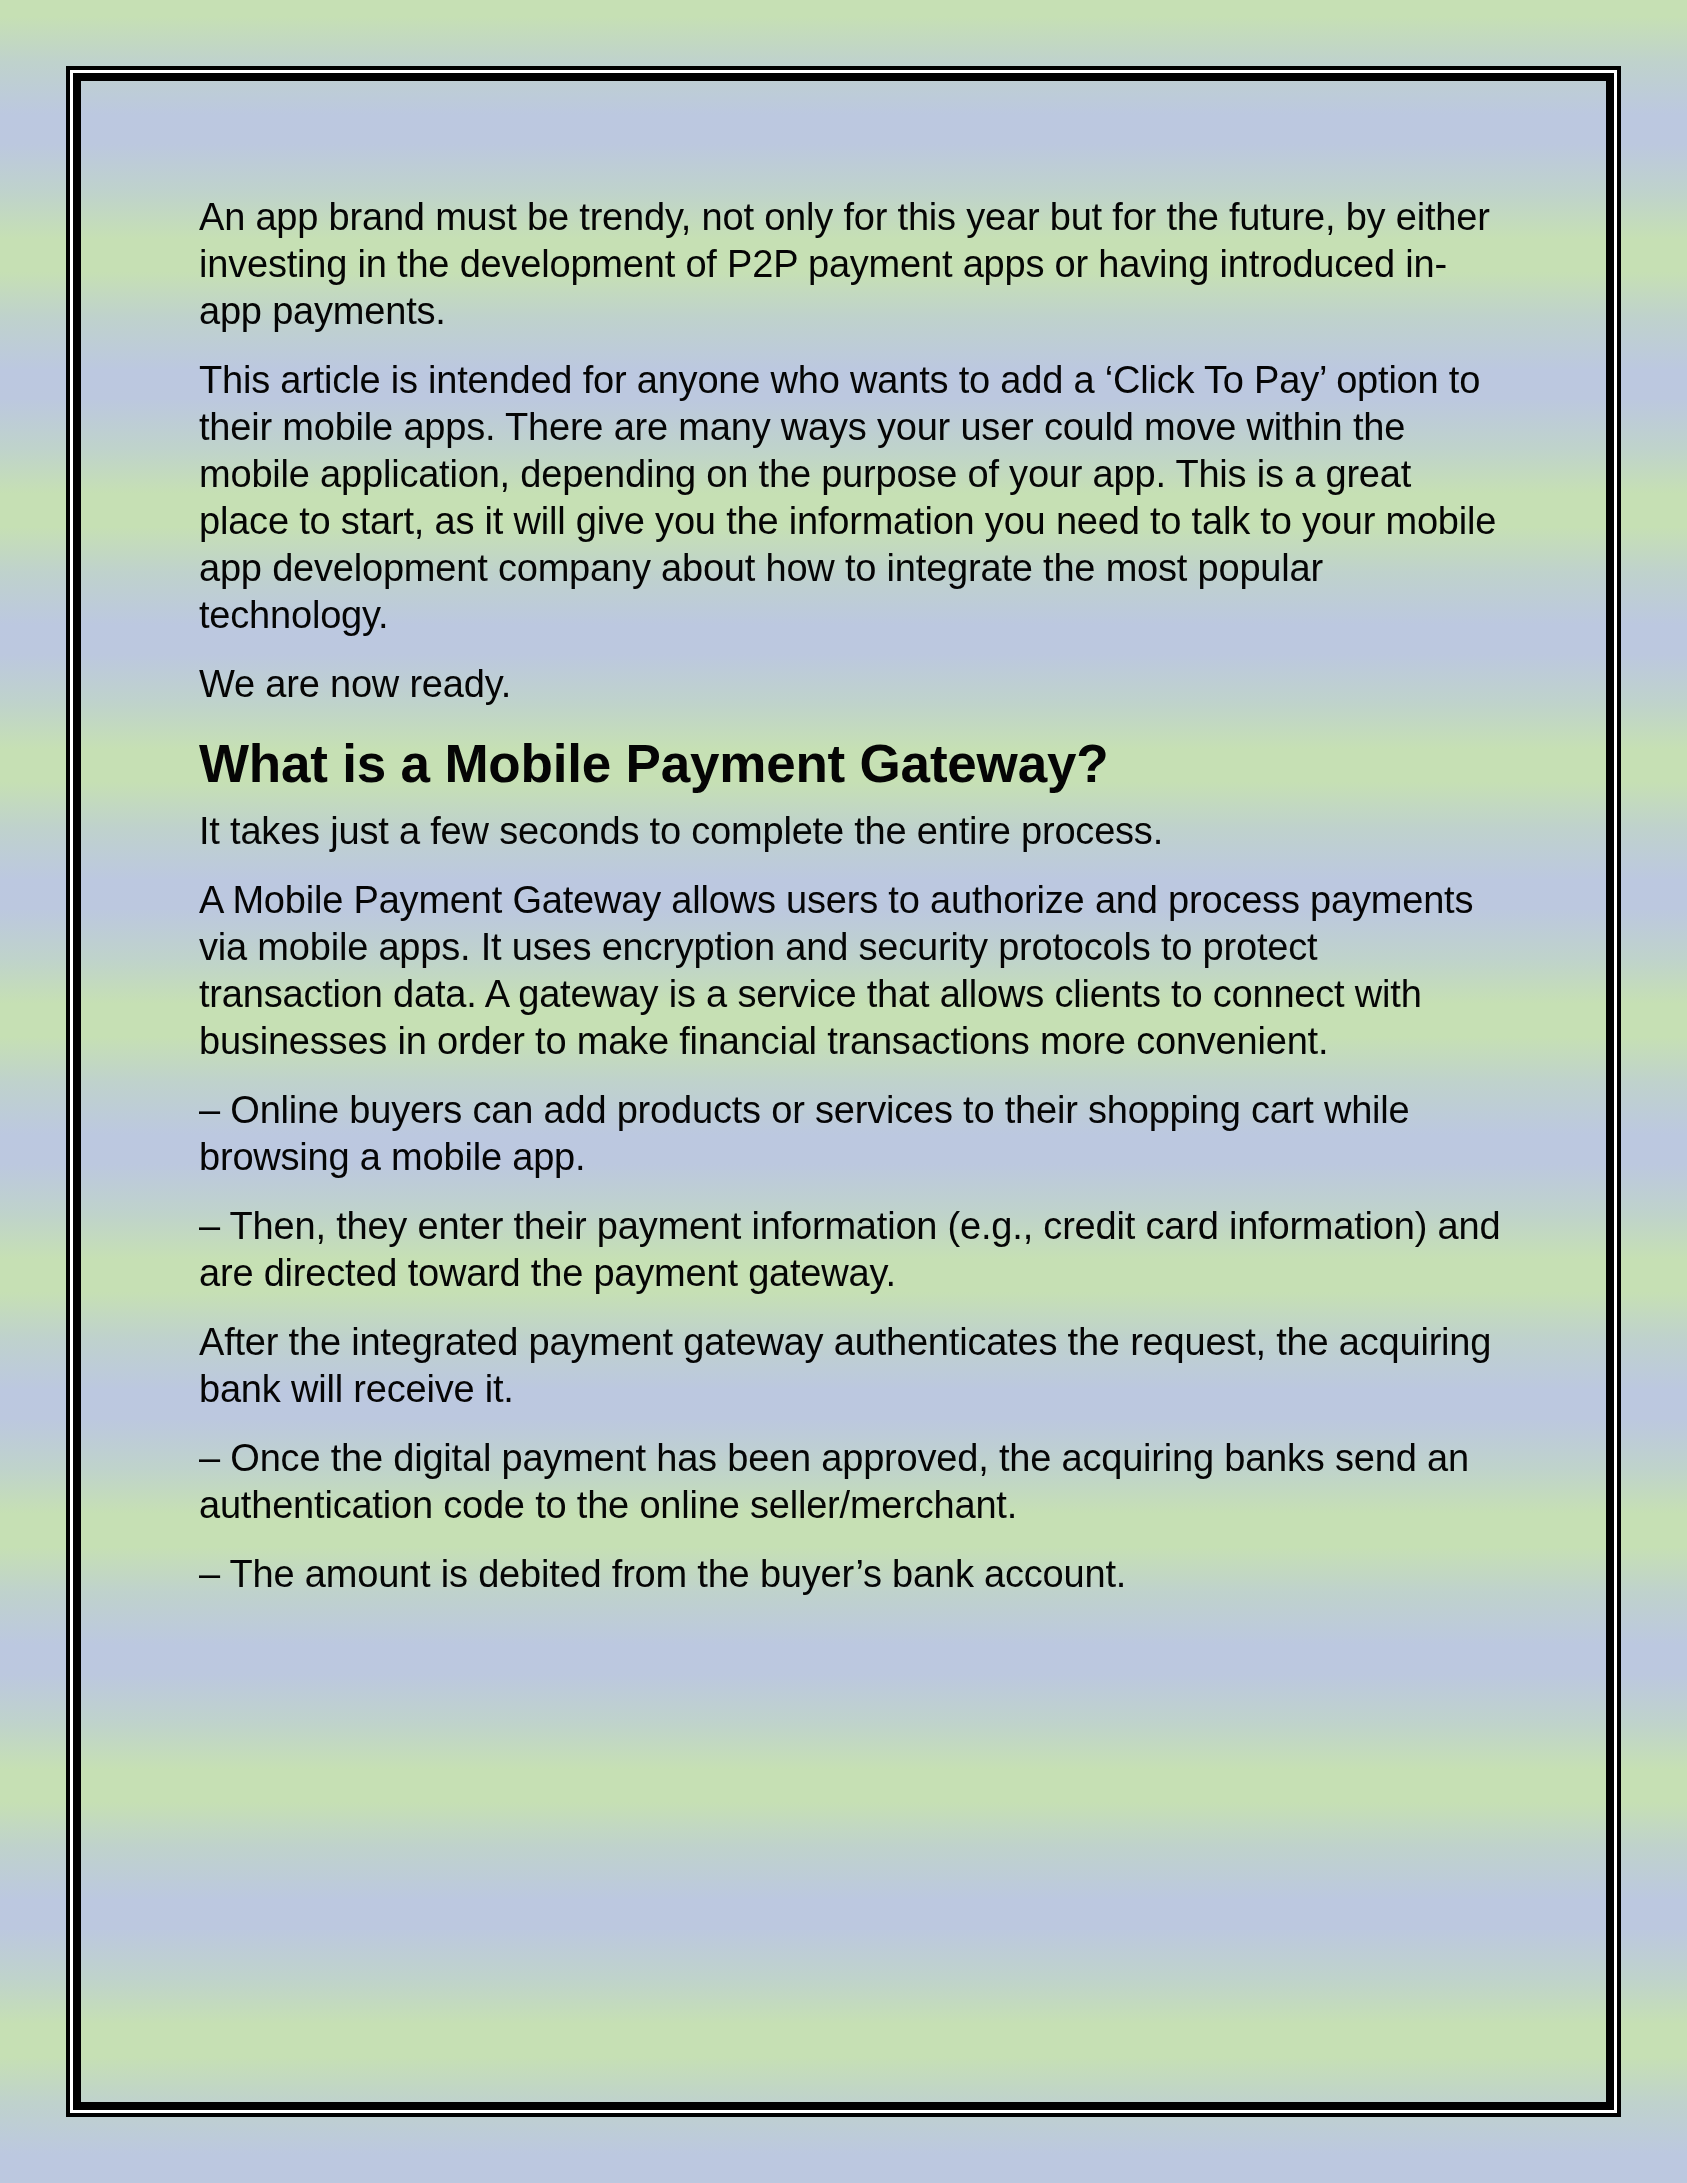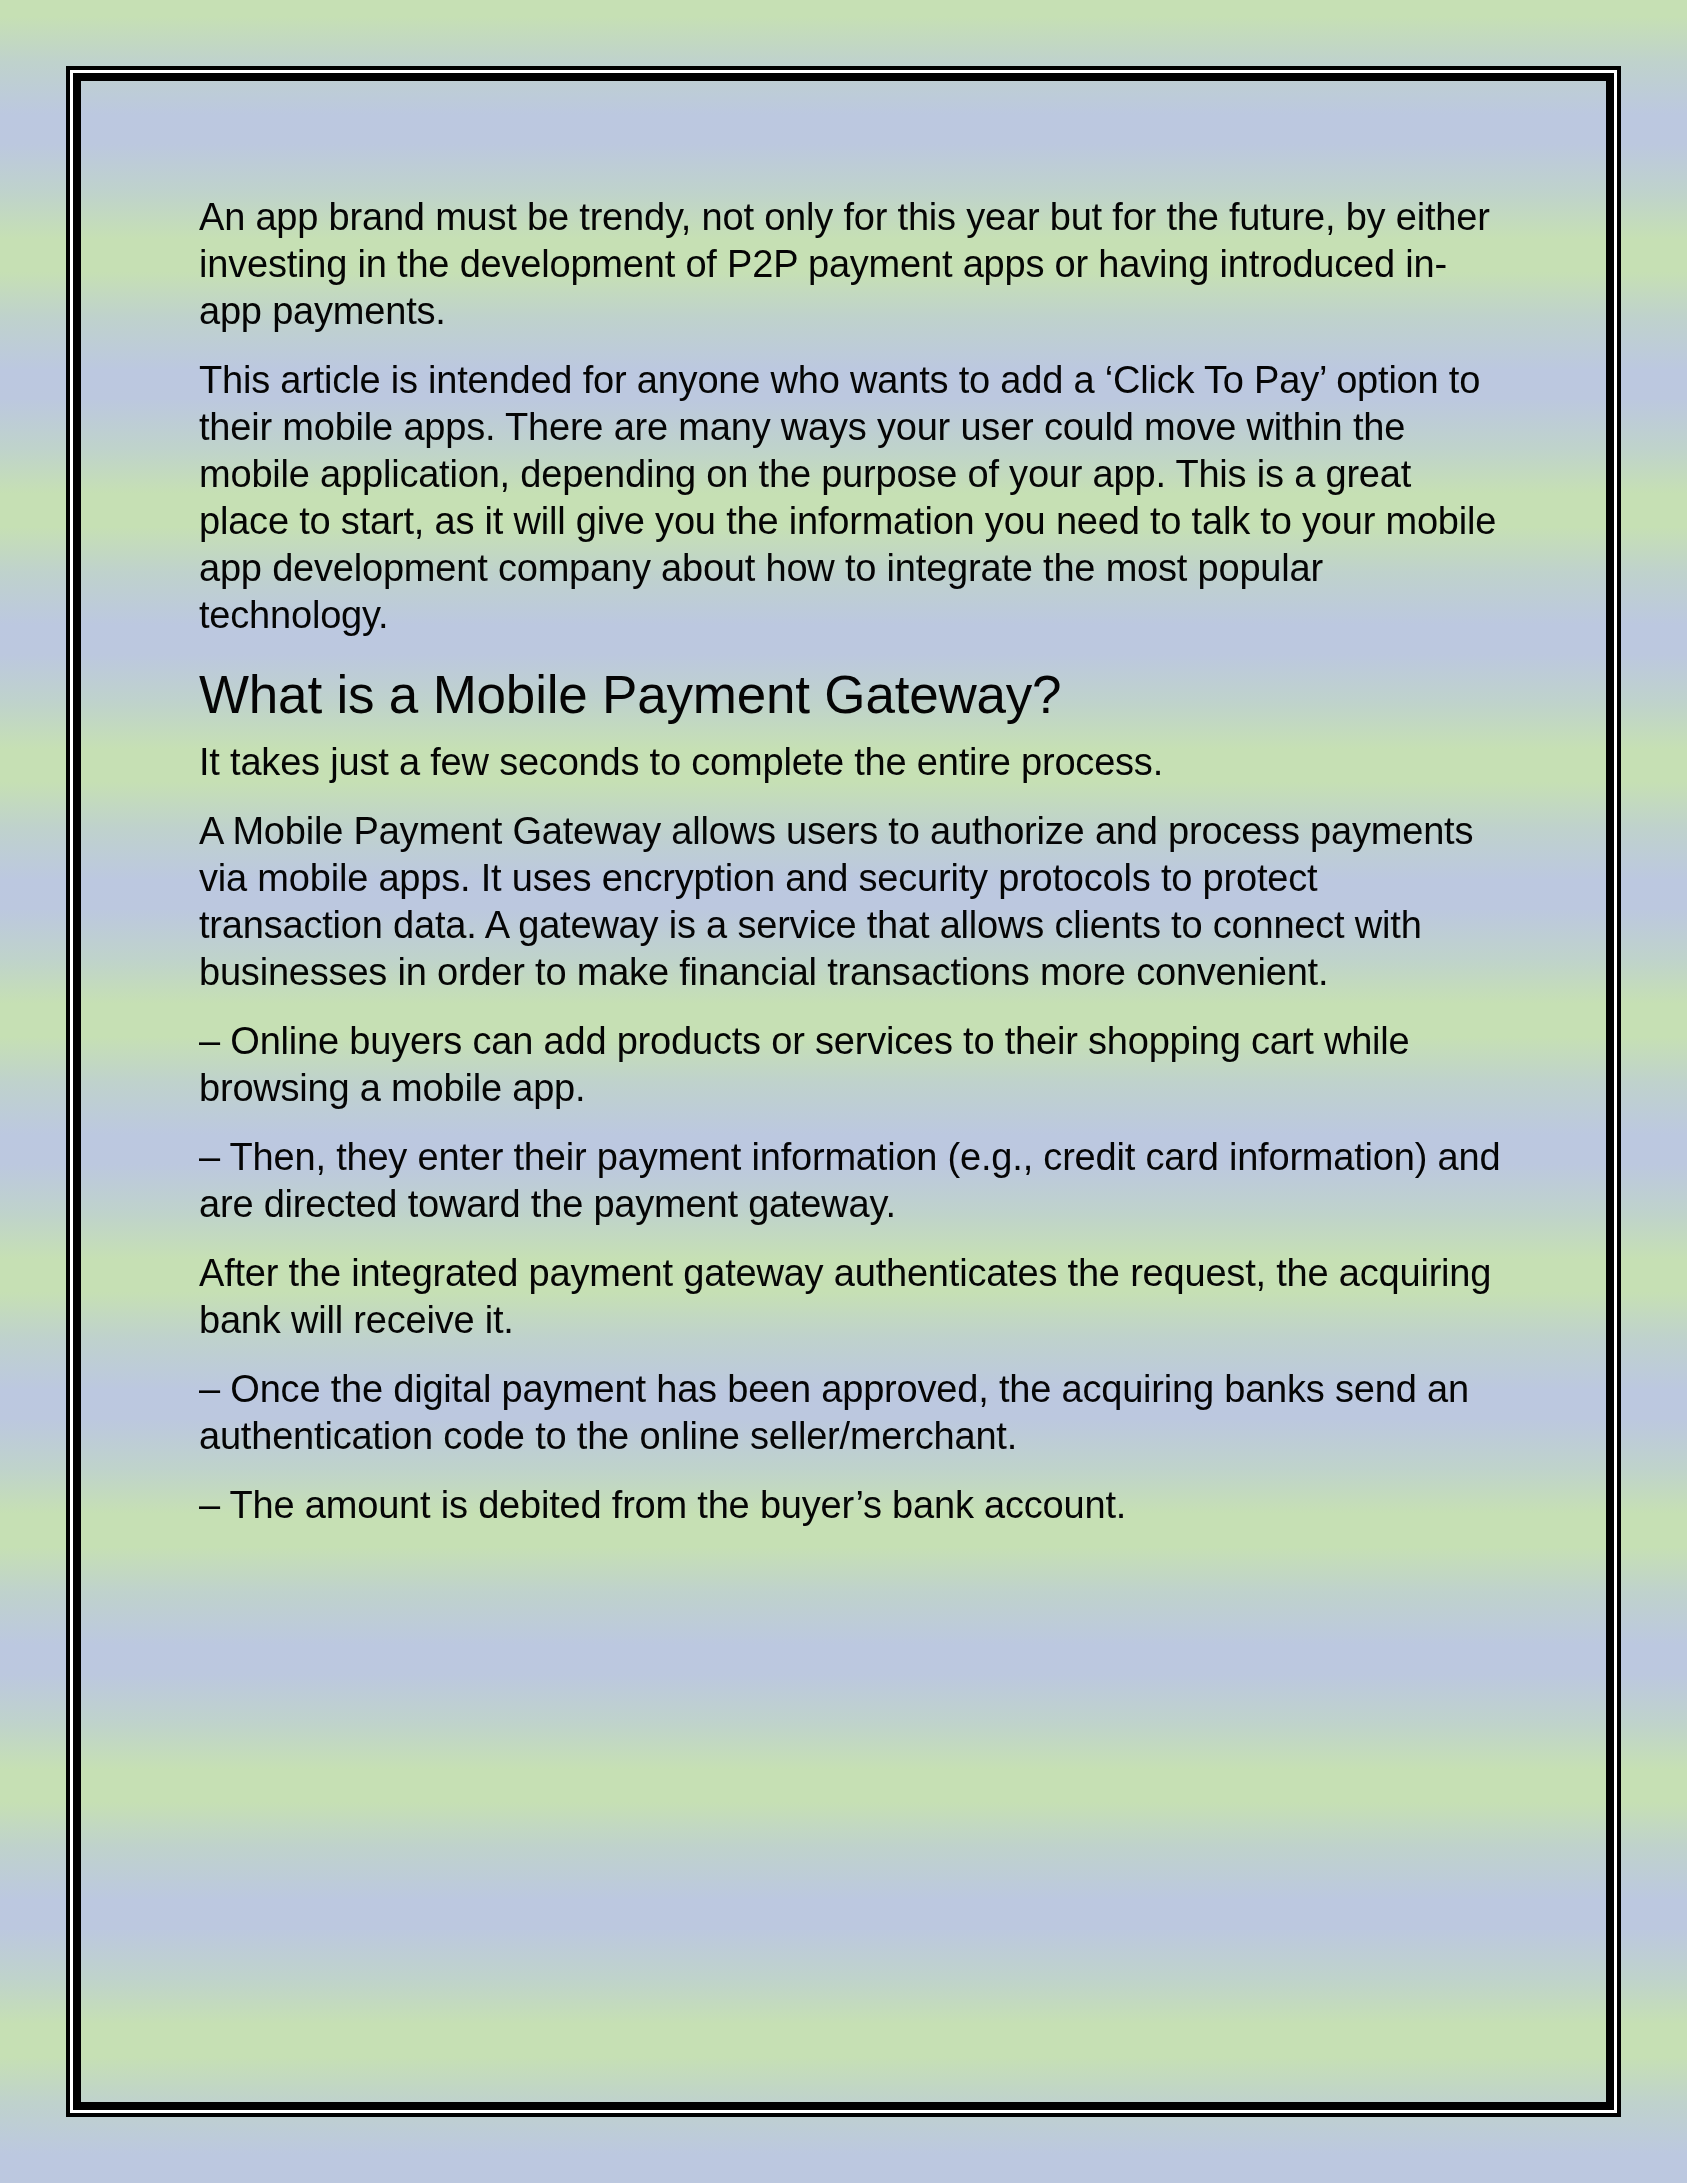--- a/index.html
+++ b/index.html
@@ -55,35 +55,36 @@
     .content p {
       margin: 0 0 22px 0;
       font-size: 38px;
       line-height: 47px;
       letter-spacing: -0.2px;
     }
     .content h2 {
       margin: 4.1px 0 10px 0;
       font-size: 53px;
       line-height: 68px;
-      font-weight: normal;
+      font-weight: bold;
       letter-spacing: -0.2px;
     }
   </style>
 </head>
 <body>
 
 <div class="frame-outer">
   <div class="frame-gap"></div>
   <div class="frame-inner"></div>
 </div>
 
 <div class="content">
   <p>An app brand must be trendy, not only for this year but for the future, by either investing in the development of P2P payment apps or having introduced in-app payments.</p>
   <p>This article is intended for anyone who wants to add a ‘Click To Pay’ option to their mobile apps. There are many ways your user could move within the mobile application, depending on the purpose of your app. This is a great place to start, as it will give you the information you need to talk to your mobile app development company about how to integrate the most popular technology.</p>
+  <p>We are now ready.</p>
 
   <h2>What is a Mobile Payment Gateway?</h2>
 
   <p>It takes just a few seconds to complete the entire process.</p>
   <p>A Mobile Payment Gateway allows users to authorize and process payments via mobile apps. It uses encryption and security protocols to protect transaction data. A gateway is a service that allows clients to connect with businesses in order to make financial transactions more convenient.</p>
   <p>– Online buyers can add products or services to their shopping cart while browsing a mobile app.</p>
   <p>– Then, they enter their payment information (e.g., credit card information) and are directed toward the payment gateway.</p>
   <p>After the integrated payment gateway authenticates the request, the acquiring bank will receive it.</p>
   <p>– Once the digital payment has been approved, the acquiring banks send an authentication code to the online seller/merchant.</p>
   <p>– The amount is debited from the buyer’s bank account.</p>

